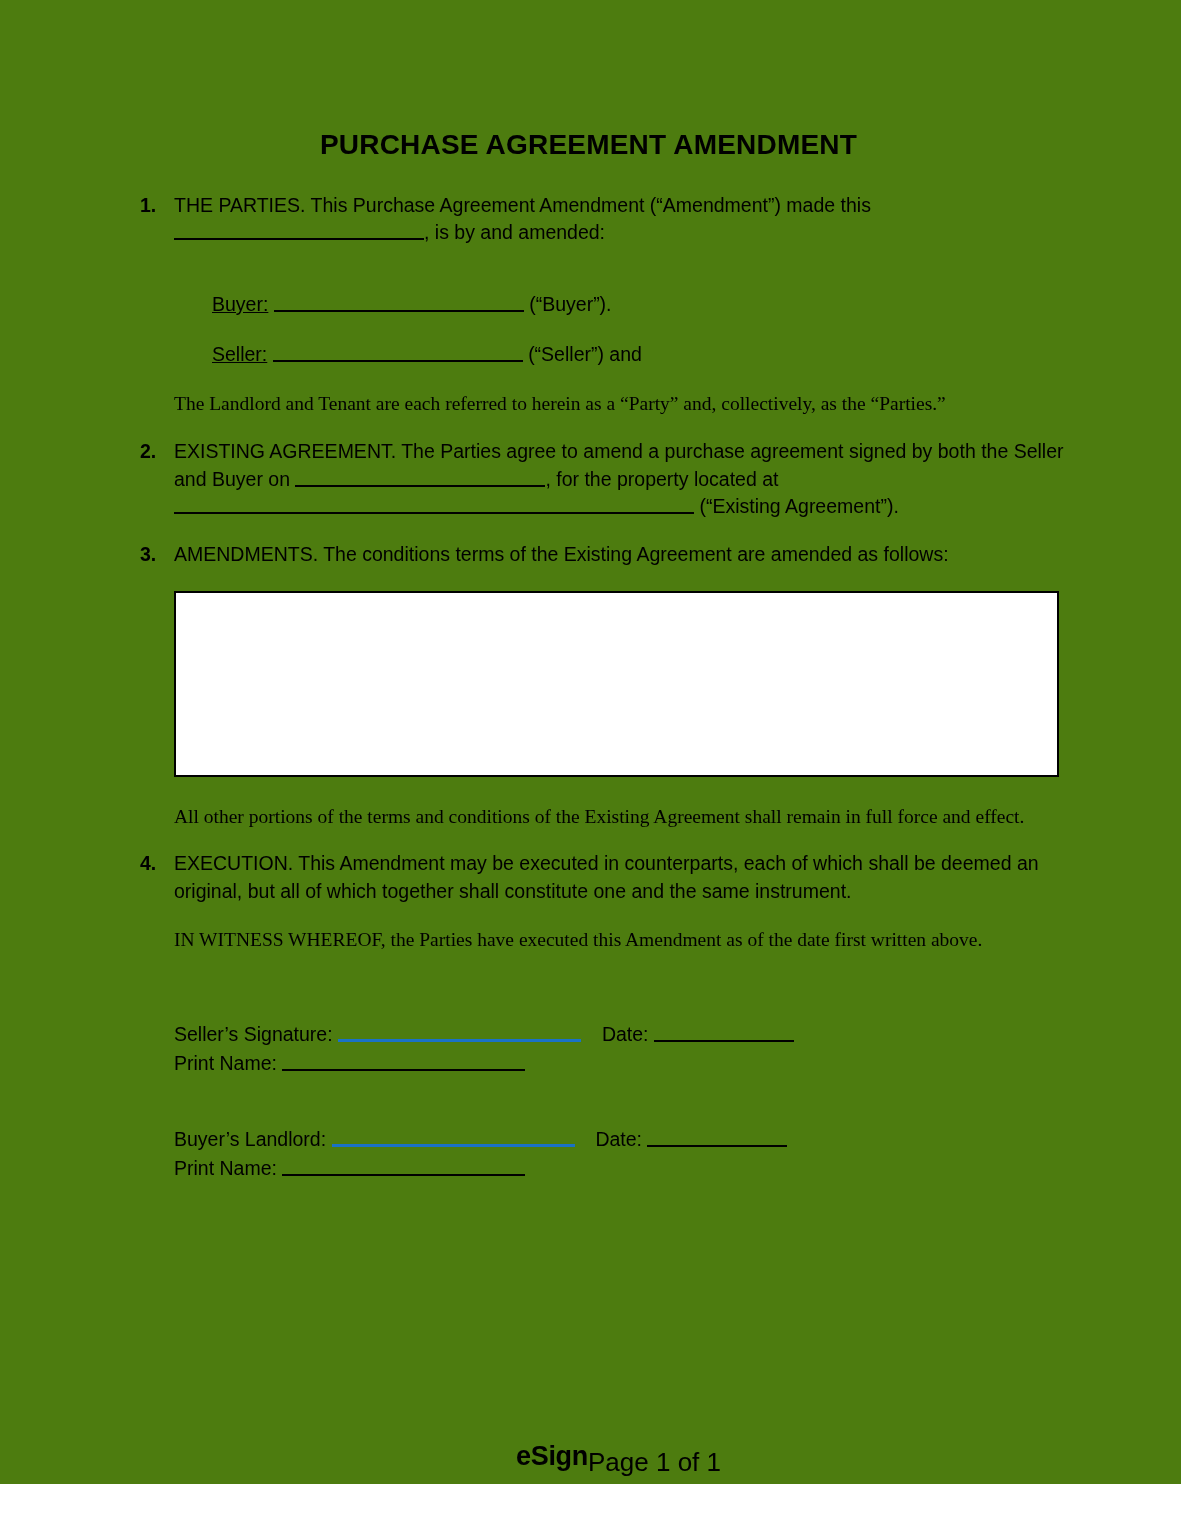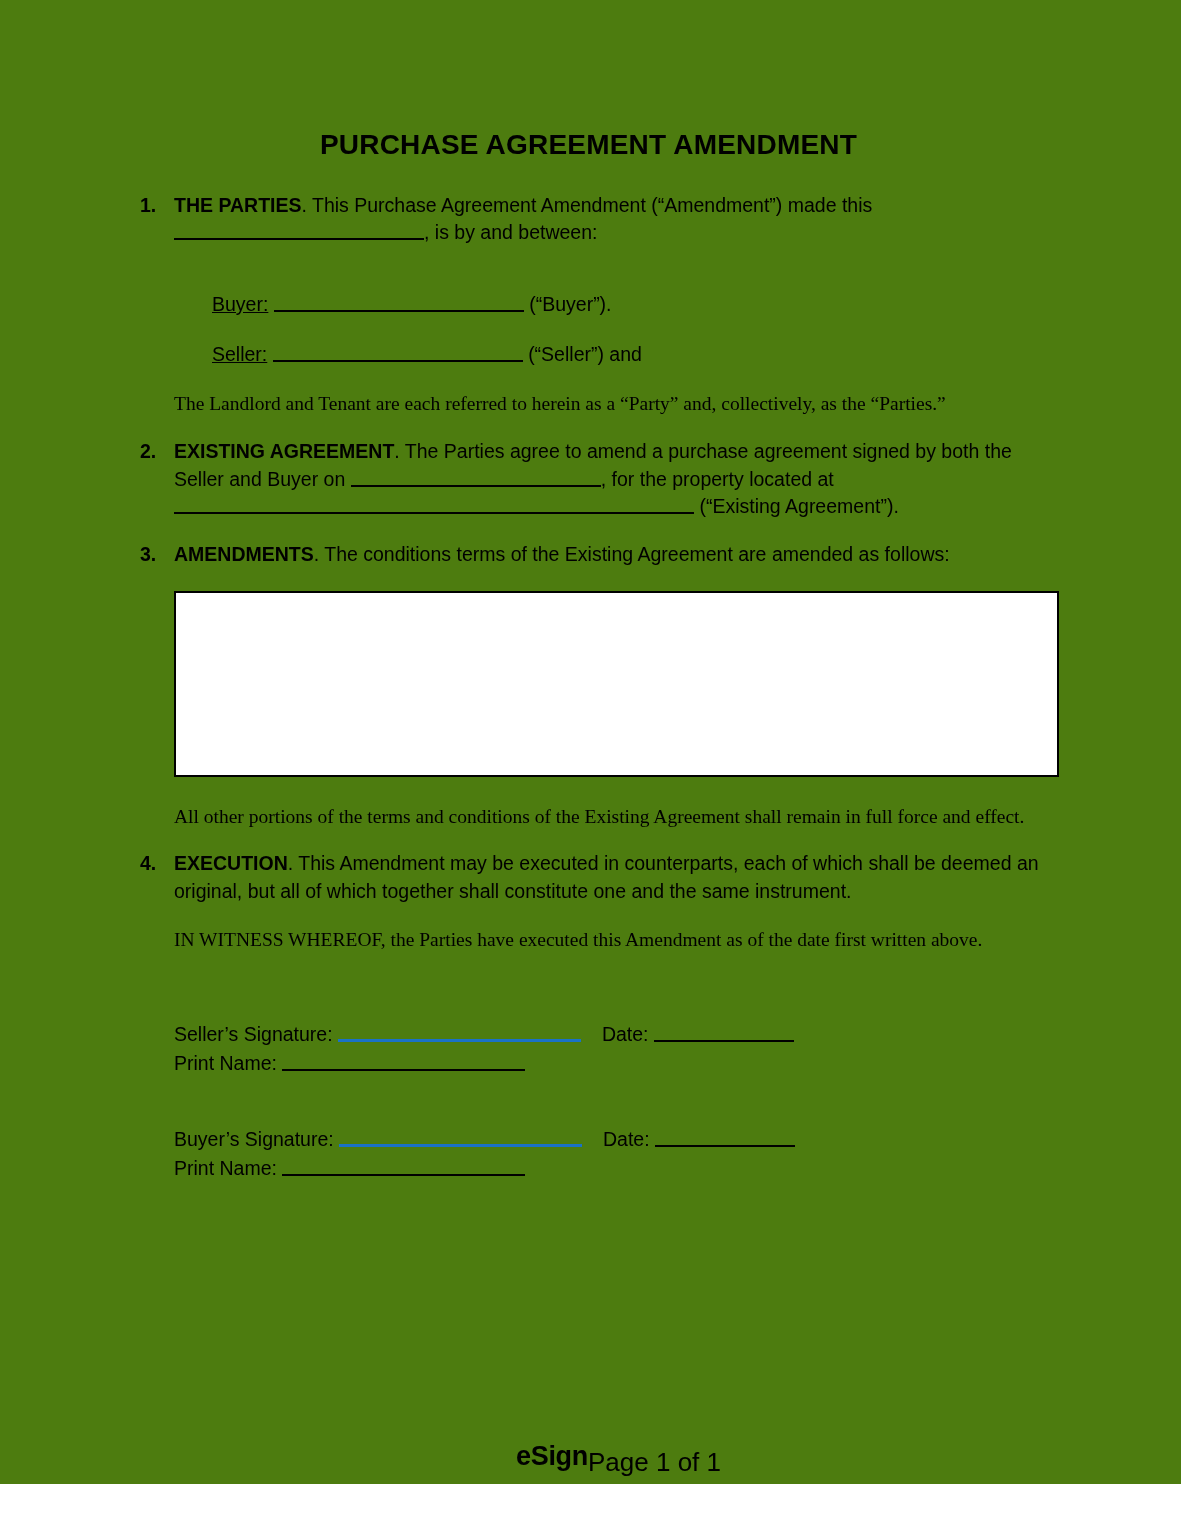--- a/index.html
+++ b/index.html
@@ -49,21 +49,21 @@
   }
   .clause .num {
     position: absolute;
     left: 0;
     top: 0;
     font-weight: bold;
     width: 28px;
     text-align: left;
   }
   .clause .heading {
-    font-weight: bold;
+    font-weight: normal;
   }
   .body-para {
     font-size: 19.5px;
     line-height: 1.42;
     margin: 12px 0 20px 34px;
     font-family: Liberation Serif, serif;
   }
 
   
   .fill {
@@ -141,21 +141,21 @@
 <div class="page">
 
   <div class="doc">
 
     <h1 class="doc-title">PURCHASE AGREEMENT AMENDMENT</h1>
 
     <div class="clause">
       <span class="num">1.</span>
       <span class="heading">THE PARTIES</span><span>. This Purchase Agreement Amendment (“Amendment”) made this</span>
       <br>
-      <span class="fill w-date"></span><span>, is by and between:</span>
+      <span class="fill w-date"></span><span>, is by and amended:</span>
     </div>
 
     <div class="spacer-24"></div>
 
     <div class="party-line">
       <span class="ulabel">Buyer:</span>
       <span class="fill w-party"></span>
       <span>(“Buyer”).</span>
     </div>
 
@@ -202,21 +202,21 @@
         <span class="fill w-sigdate"></span>
       </div>
       <div class="sig-row">
         <span>Print Name:</span>
         <span class="fill w-print"></span>
       </div>
     </div>
 
     <div class="sig-block second">
       <div class="sig-row">
-        <span class="sig-label">Buyer’s Signature</span><span>:</span>
+        <span class="sig-label">Buyer’s Landlord</span><span>:</span>
         <span class="fill w-sig"></span>
         <span class="gap-sm"></span>
         <span>Date:</span>
         <span class="fill w-sigdate"></span>
       </div>
       <div class="sig-row">
         <span>Print Name:</span>
         <span class="fill w-print"></span>
       </div>
     </div>

